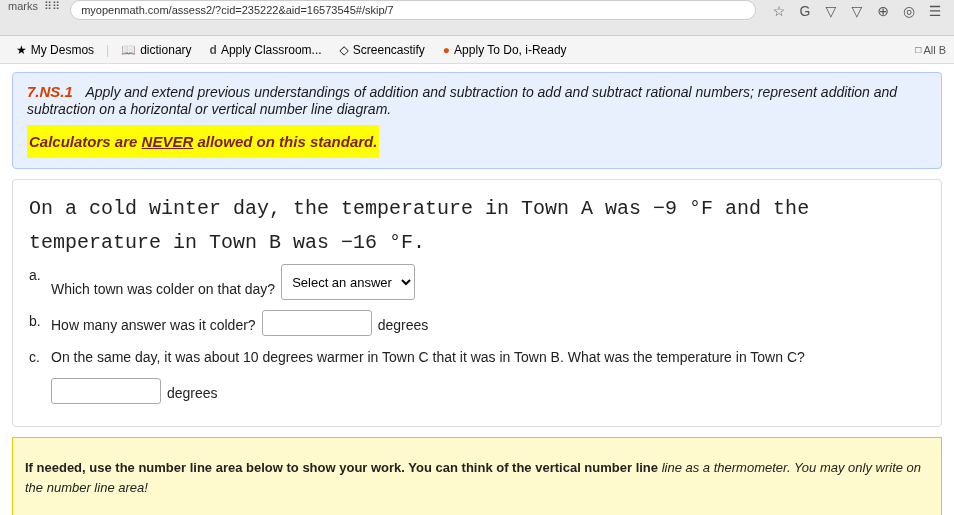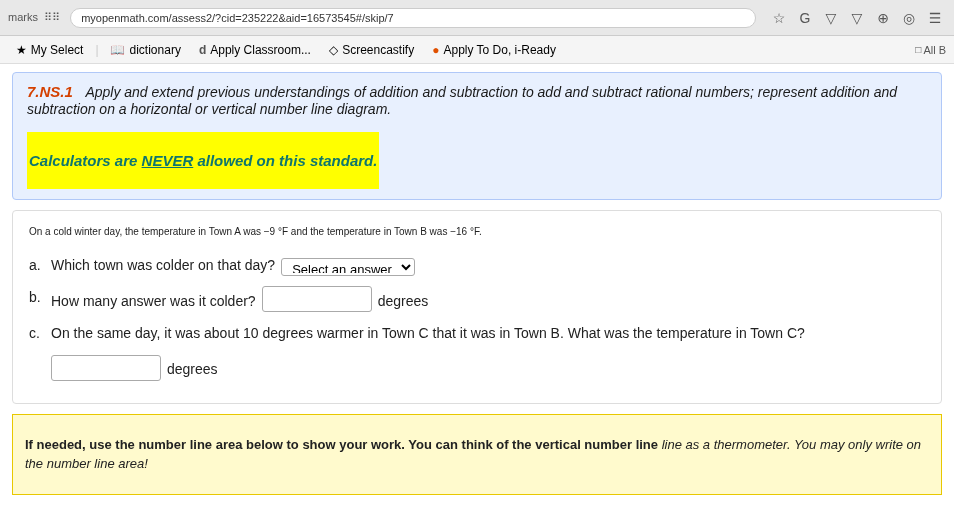--- a/index.html
+++ b/index.html
@@ -10,21 +10,21 @@
       width: 954px;
       height: 515px;
       overflow: hidden;
     }
 
     
     .browser-bar {
       background: #e8e8e8;
       height: 36px;
       display: flex;
-      align-items: center;
+      align-items: flex-start;
       padding: 0 8px;
       border-bottom: 1px solid #ccc;
       gap: 6px;
     }
     .browser-bar .url-bar {
       flex: 1;
       background: white;
       border: 1px solid #ccc;
       border-radius: 12px;
       height: 20px;
@@ -94,44 +94,45 @@
     .standard-title {
       font-size: 15px;
       font-weight: bold;
       color: #1a1a1a;
     }
     .standard-title .num {
       color: #d44000;
     }
     .calculator-warning {
       background: #ffff00;
-      color: #0f766e;
+      color: #7f1d1d;
       font-size: 15px;
       font-weight: bold;
-      margin-top: 15px;
-      padding: 20px 2px;
+      margin-top: 8px;
+      padding: 8px 2px;
       display: inline-block;
     }
     .calculator-warning .never {
       text-decoration: underline;
     }
 
     
     .question-area {
       margin: 10px 12px;
       padding: 12px 16px;
       border: 1px solid #ddd;
       border-radius: 4px;
       background: white;
     }
     .question-text {
-      font-size: 10px;
+      font-size: 20px;
       color: #222;
       line-height: 1.7;
-      margin-bottom: 14px;
+      margin-bottom: 4px;
+      font-family: Liberation Mono, monospace;
     }
 
     .parts-list {
       list-style: none;
       padding: 0;
     }
     .part-row {
       display: flex;
       align-items: flex-start;
       margin-bottom: 10px;
@@ -151,21 +152,21 @@
       gap: 6px;
       flex: 1;
     }
 
     select.answer-dropdown {
       border: 1px solid #aaa;
       border-radius: 3px;
       padding: 2px 6px;
       font-size: 13px;
       background: white;
-      height: 18px;
+      height: 36px;
       cursor: pointer;
     }
     input.answer-input {
       border: 1px solid #aaa;
       border-radius: 3px;
       padding: 2px 6px;
       font-size: 13px;
       width: 110px;
       height: 26px;
     }
@@ -211,21 +212,21 @@
     <span class="nav-icon">▽</span>
     <span class="nav-icon">⊕</span>
     <span class="nav-icon">◎</span>
     <span class="nav-icon">☰</span>
   </div>
 </div>
 
 <div class="bookmarks-bar">
   <div class="bookmark-item">
     <span>★</span>
-    <span>My Select</span>
+    <span>My Desmos</span>
   </div>
   <span class="bookmark-sep">|</span>
   <div class="bookmark-item">
     <span>📖</span>
     <span>dictionary</span>
   </div>
   <div class="bookmark-item">
     <span style="font-weight:bold;color:#555;">d</span>
     <span>Apply Classroom...</span>
   </div>

